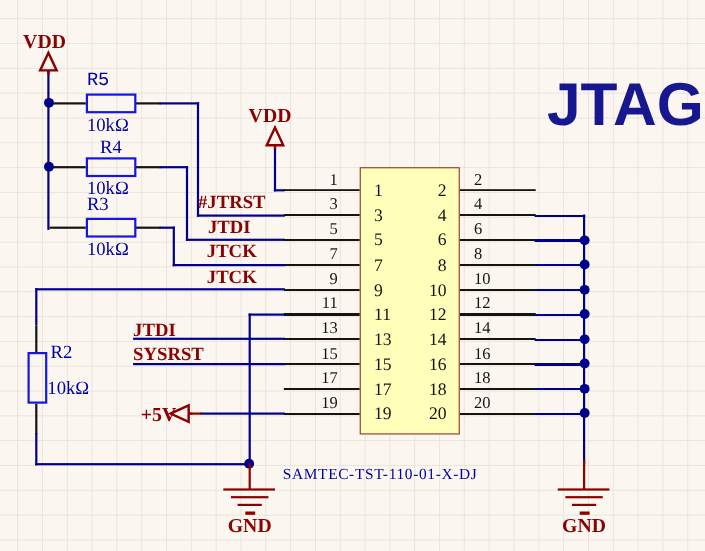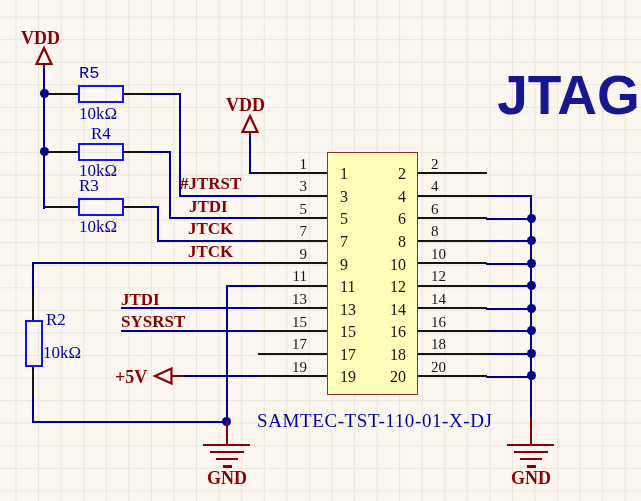--- a/index.html
+++ b/index.html
@@ -23,21 +23,21 @@
   
   .rbody{position:absolute;border:2px solid #1414EB;background:transparent;box-sizing:border-box;}
   #hdrbox{position:absolute;left:327px;top:152px;width:91px;height:243px;background:#FFFFBA;border:1.5px solid #8E3228;box-sizing:border-box;}
   
   .blue{position:absolute;color:#0000A0;font-size:17px;line-height:17px;white-space:nowrap;}
   .netlbl{position:absolute;color:#8B0000;font-size:17px;line-height:17px;font-weight:600;white-space:nowrap;}
   .pwrlbl{position:absolute;color:#8B0000;font-size:18px;line-height:18px;font-weight:700;white-space:nowrap;}
   #title{position:absolute;left:496px;top:68px;width:145px;color:#17178F;
          font-family:"Liberation Sans","DejaVu Sans",sans-serif;
          font-size:55px;line-height:55px;font-weight:700;letter-spacing:0px;text-align:center;}
-  #partnum{position:absolute;left:257px;top:411px;color:#0000A0;font-size:19px;line-height:19px;letter-spacing:0.6px;white-space:nowrap;}
+  #partnum{position:absolute;left:257px;top:422px;color:#0000A0;font-size:14px;line-height:19px;letter-spacing:0.6px;white-space:nowrap;}
   #hdrname{position:absolute;left:324px;top:126px;color:#0000A0;font-size:18px;line-height:18px;white-space:nowrap;}
   
   .pincol{position:absolute;display:grid;grid-auto-rows:22.57px;color:#141414;}
   .pincol span{display:block;width:100%;}
   #desL{left:250px;top:149px;width:57px;text-align:right;font-size:15px;line-height:15px;align-items:end;}
   #desR{left:431px;top:149px;width:40px;text-align:left;font-size:15px;line-height:15px;align-items:end;}
   #namL{left:340px;top:163px;width:30px;text-align:left;font-size:16px;line-height:16px;align-items:center;}
   #namR{left:352px;top:163px;width:54px;text-align:right;font-size:16px;line-height:16px;align-items:center;}
   .pincol{align-items:end;}
   #namL,#namR{align-items:center;}
@@ -174,21 +174,21 @@
   <div class="pwrlbl" style="left:21px;top:29px;">VDD</div>
   <svg width="18" height="22" style="left:35px;top:46px;">
     <path d="M9 2 L16.5 18 L1.5 18 Z M9 18 L9 22" fill="none" stroke="#8B0000" stroke-width="2.2"></path>
   </svg>
 
   <div class="pwrlbl" style="left:226px;top:96px;">VDD</div>
   <svg width="18" height="22" style="left:241px;top:114px;">
     <path d="M9 2 L16.5 18 L1.5 18 Z M9 18 L9 22" fill="none" stroke="#8B0000" stroke-width="2.2"></path>
   </svg>
 
-  <div class="pwrlbl" style="left:115px;top:368px;">+5V</div>
+  <div class="pwrlbl" style="left:128px;top:368px;">+5V</div>
   <svg width="22" height="18" style="left:153px;top:367px;">
     <path d="M18.5 1.5 L2 9 L18.5 16.5 Z M18.5 9 L22 9" fill="none" stroke="#8B0000" stroke-width="2.2"></path>
   </svg>
   <div class="red" style="left:173px;top:375px;width:10px;height:2px;"></div>
 
   <div class="red" style="left:226px;top:421px;width:2px;height:24px;"></div>
   <div class="red" style="left:203px;top:444px;width:47px;height:2px;"></div>
   <div class="red" style="left:210px;top:451px;width:34px;height:2px;"></div>
   <div class="red" style="left:216px;top:458px;width:22px;height:2px;"></div>
   <div class="red" style="left:223px;top:465px;width:9px;height:3px;"></div>

